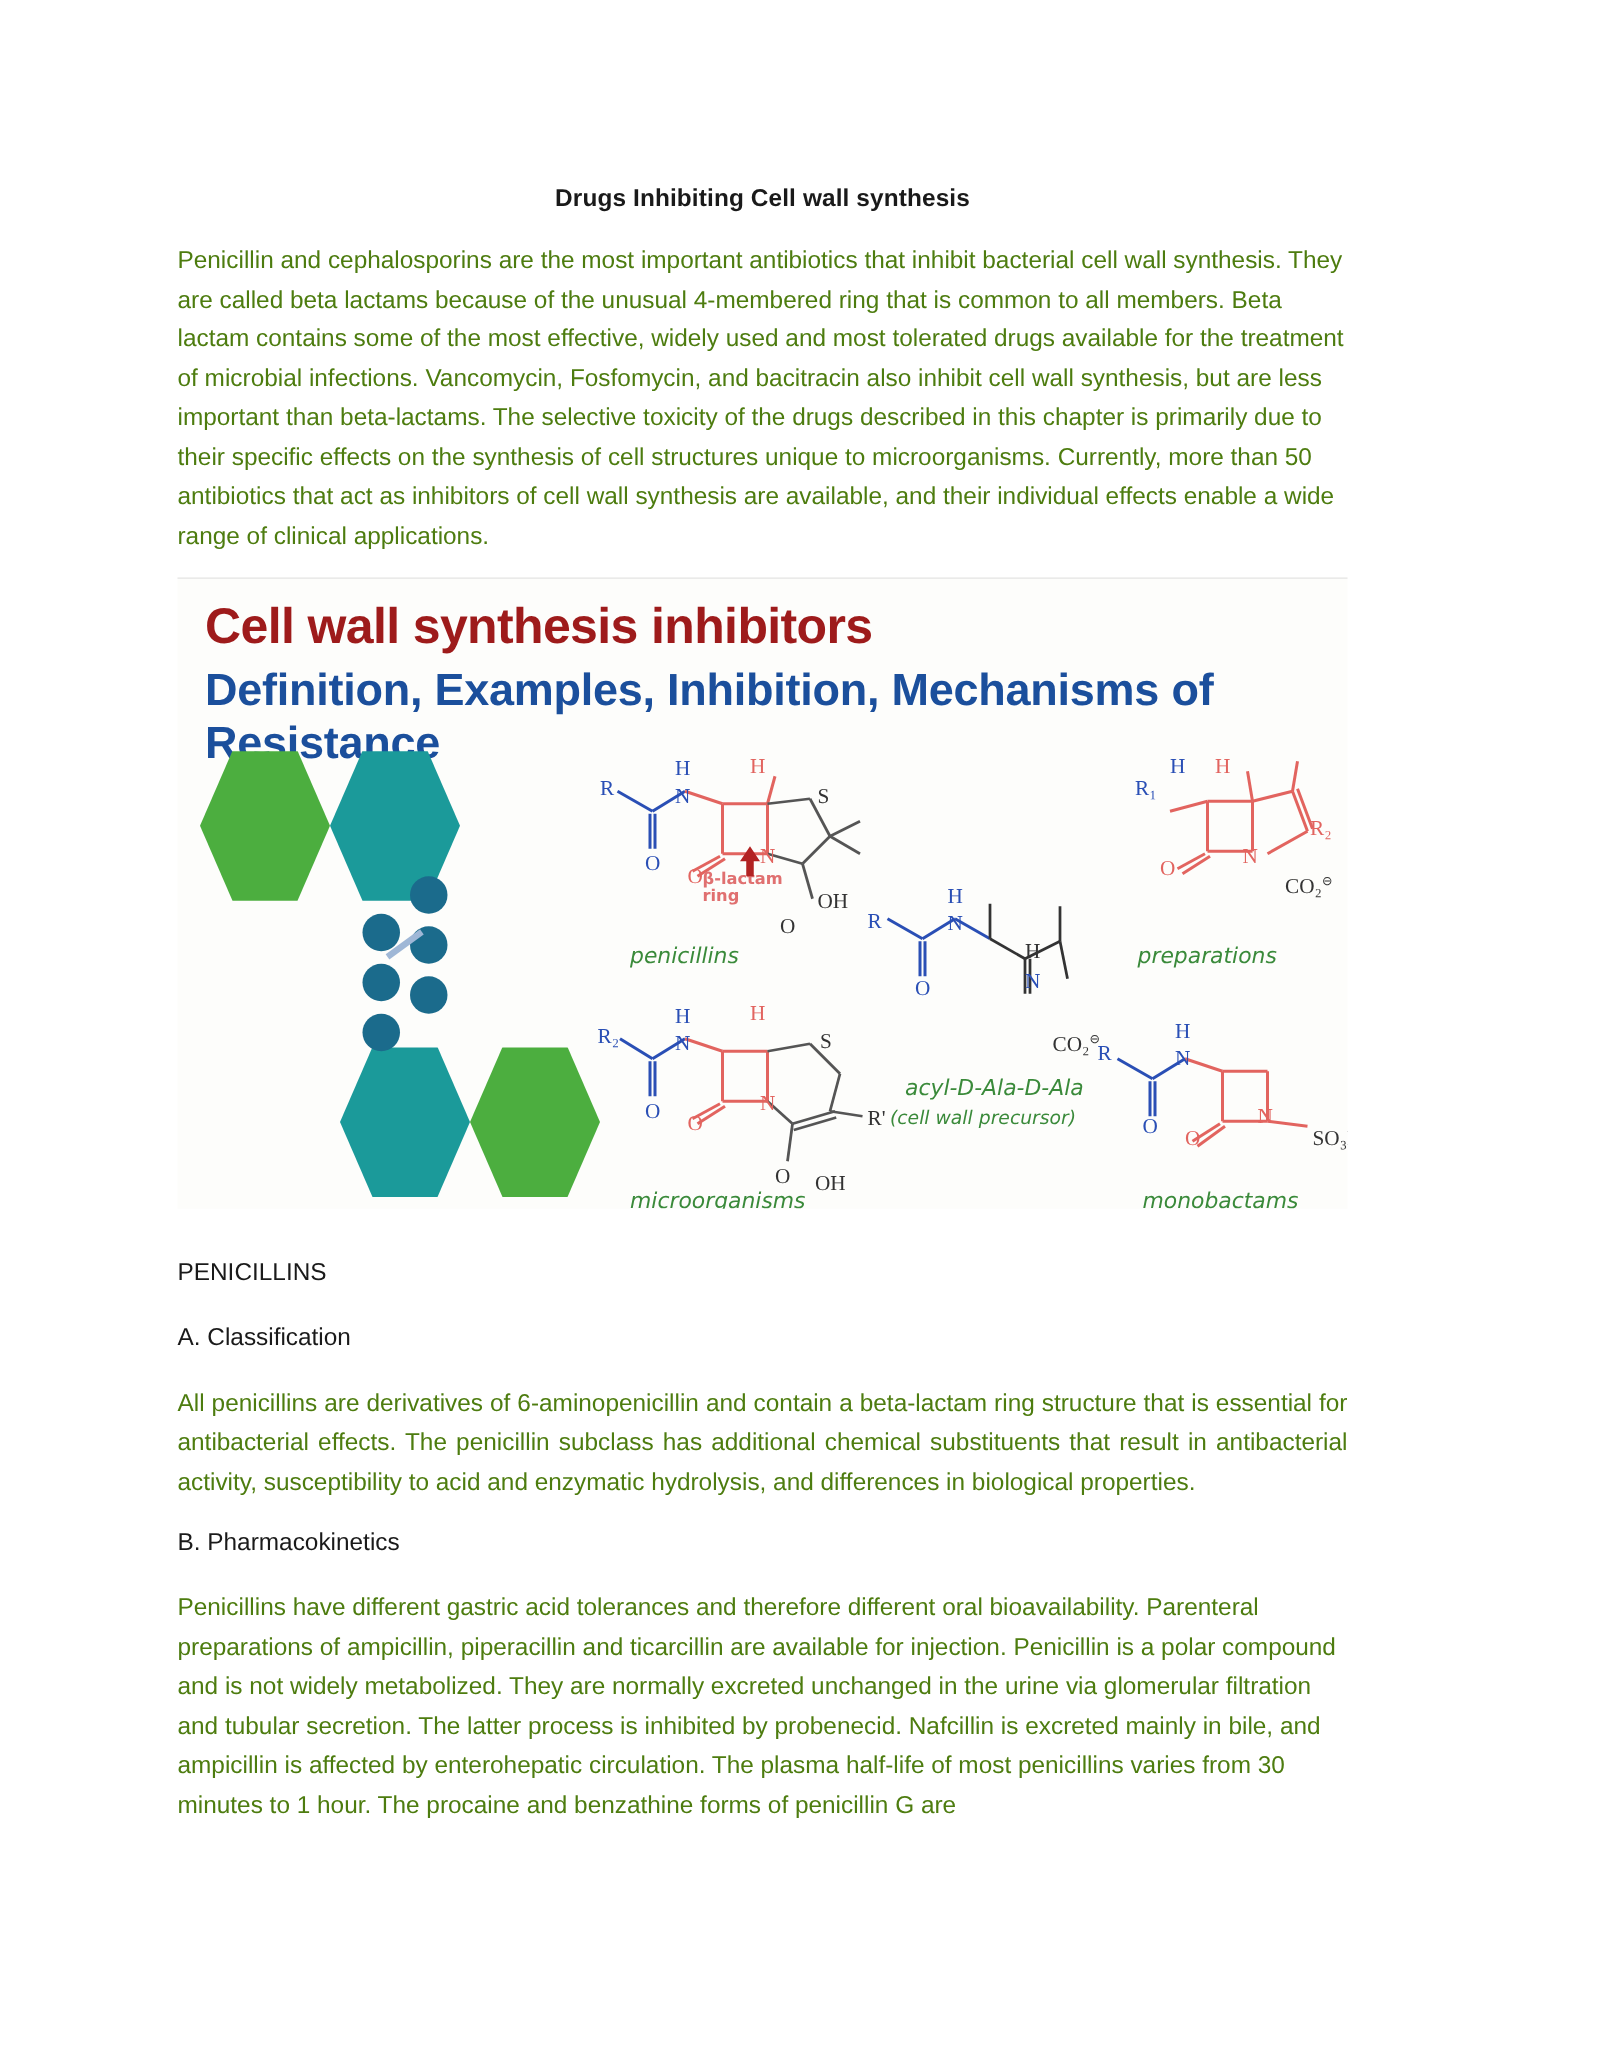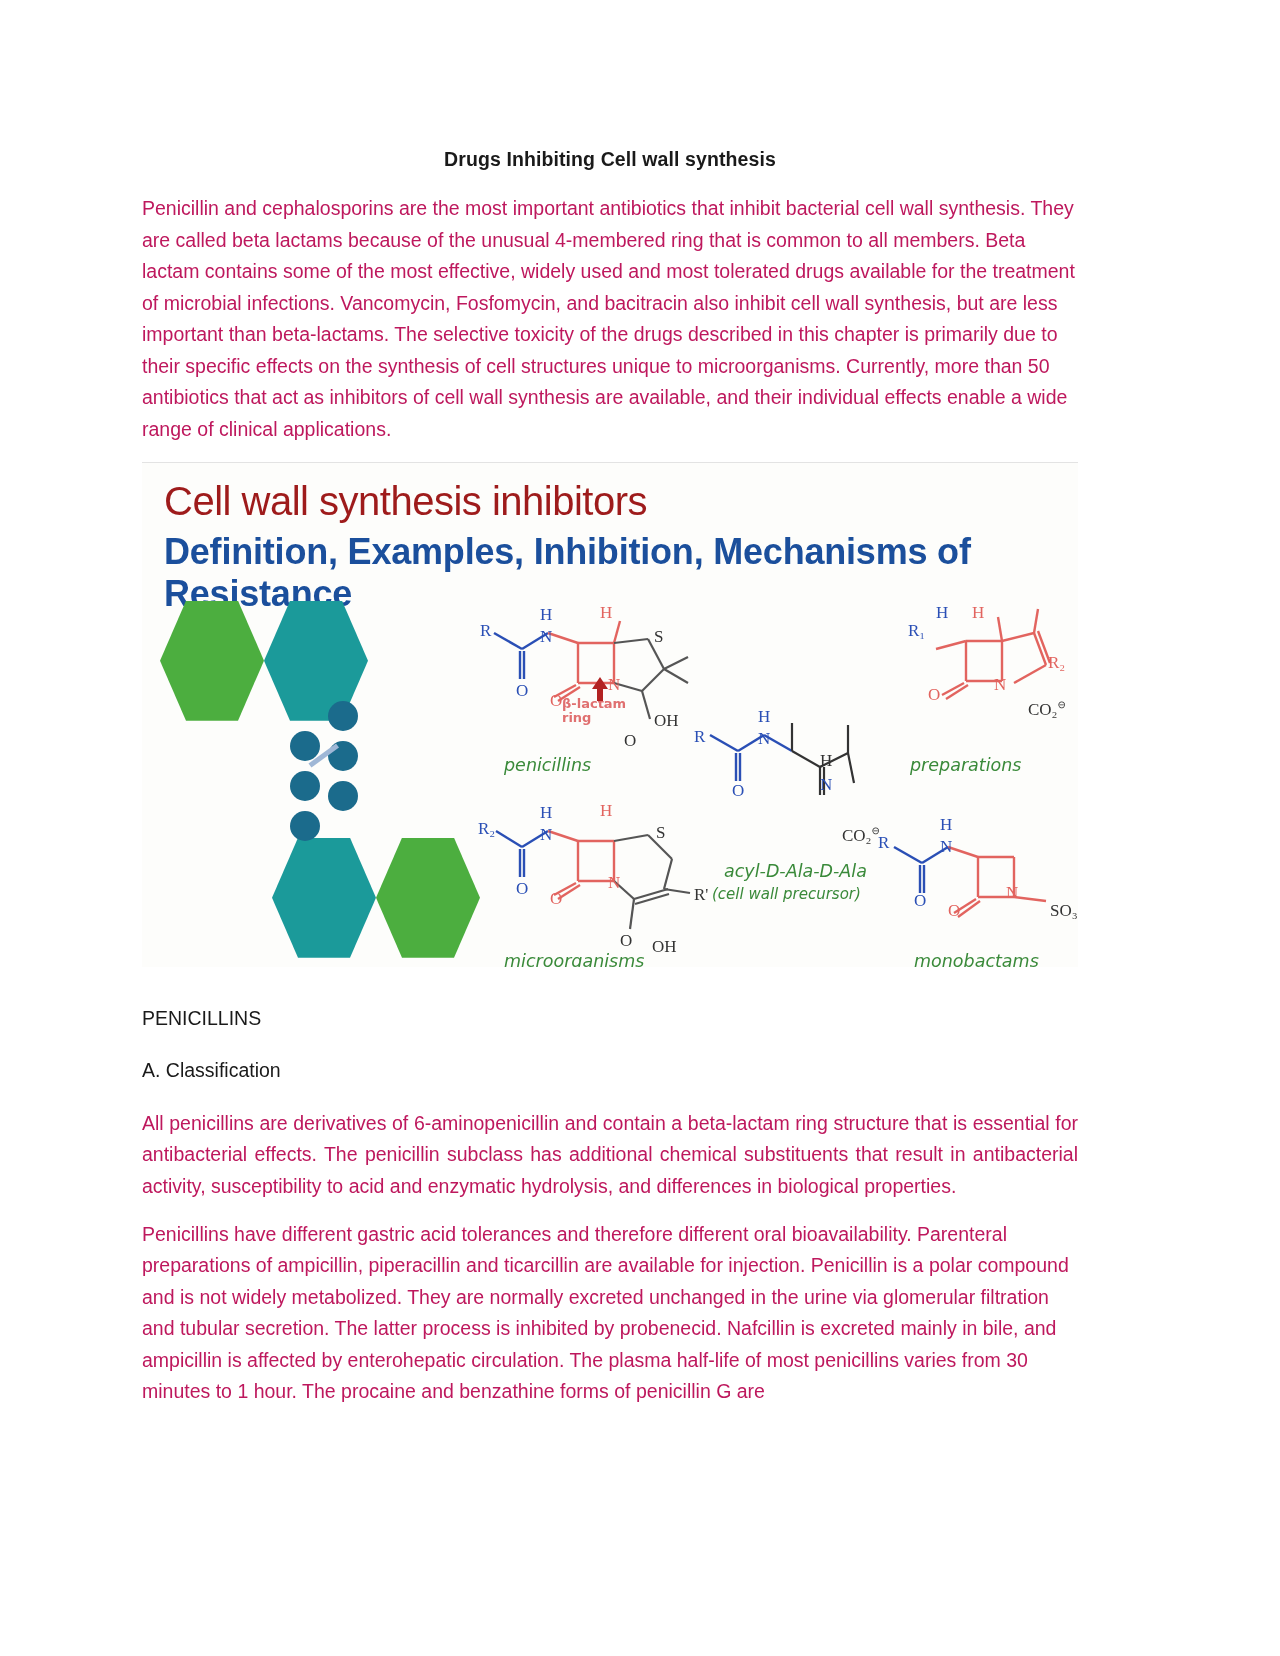--- a/index.html
+++ b/index.html
@@ -29,21 +29,21 @@
     font-weight: bold;
     text-align: center;
     letter-spacing: 0.1px;
     margin: 0 0 22px 0;
     color: #1a1a1a;
   }
   p.body-text {
     font-size: 19.5px;
     line-height: 1.62;
     margin: 0 0 16px 0;
-    color: #be185d;
+    color: #4d7c0f;
     text-align: left;
   }
   p.justified { text-align: justify; }
   .section-label {
     font-size: 19.5px;
     line-height: 1.62;
     margin: 0 0 21px 0;
     color: #1a1a1a;
   }
 
@@ -55,21 +55,21 @@
     margin: 16px 0 36px 0;
     background: #fdfdfb;
     border-top: 1px solid #e3e3e3;
     overflow: hidden;
   }
   .fig-title {
     position: absolute;
     left: 22px;
     top: 16px;
     font-size: 40px;
-    font-weight: normal;
+    font-weight: bold;
     color: #9e1b1b;
     letter-spacing: -0.5px;
     font-family: "Liberation Sans", sans-serif;
   }
   .fig-subtitle {
     position: absolute;
     left: 22px;
     top: 68px;
     font-size: 36px;
     font-weight: bold;
@@ -330,16 +330,17 @@
       <span class="atom blue" style="left:772px; top:428px;">O</span>
       <span class="atom red" style="left:864px; top:420px;">N</span>
       <span class="atom red" style="left:806px; top:438px;">O</span>
       <span class="atom" style="left:908px; top:438px;">SO₃H</span>
       <span class="chem-label" style="left:772px; top:488px;">monobactams</span>
     </div>
 
     <div class="section-label">PENICILLINS</div>
     <div class="section-label">A. Classification</div>
     <p class="body-text justified">All penicillins are derivatives of 6-aminopenicillin and contain a beta-lactam ring structure that is essential for antibacterial effects. The penicillin subclass has additional chemical substituents that result in antibacterial activity, susceptibility to acid and enzymatic hydrolysis, and differences in biological properties.</p>
+    <div class="section-label">B. Pharmacokinetics</div>
     <p class="body-text">Penicillins have different gastric acid tolerances and therefore different oral bioavailability. Parenteral preparations of ampicillin, piperacillin and ticarcillin are available for injection. Penicillin is a polar compound and is not widely metabolized. They are normally excreted unchanged in the urine via glomerular filtration and tubular secretion. The latter process is inhibited by probenecid. Nafcillin is excreted mainly in bile, and ampicillin is affected by enterohepatic circulation. The plasma half-life of most penicillins varies from 30 minutes to 1 hour. The procaine and benzathine forms of penicillin G are</p>
 
   </div>
 </div>
 
 </body></html>

